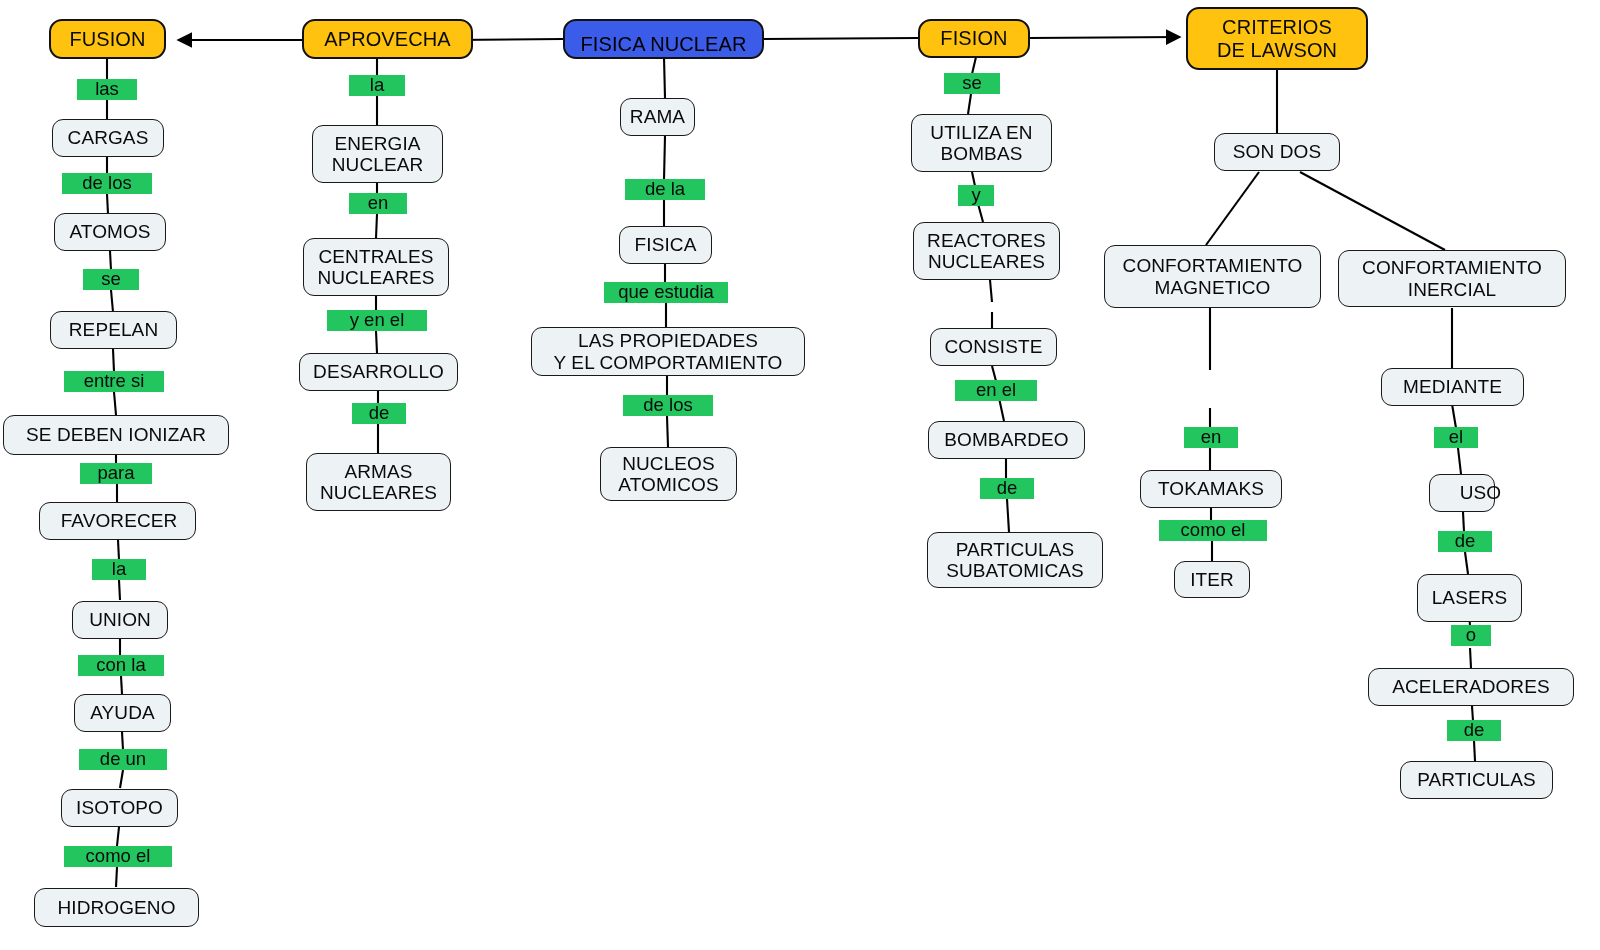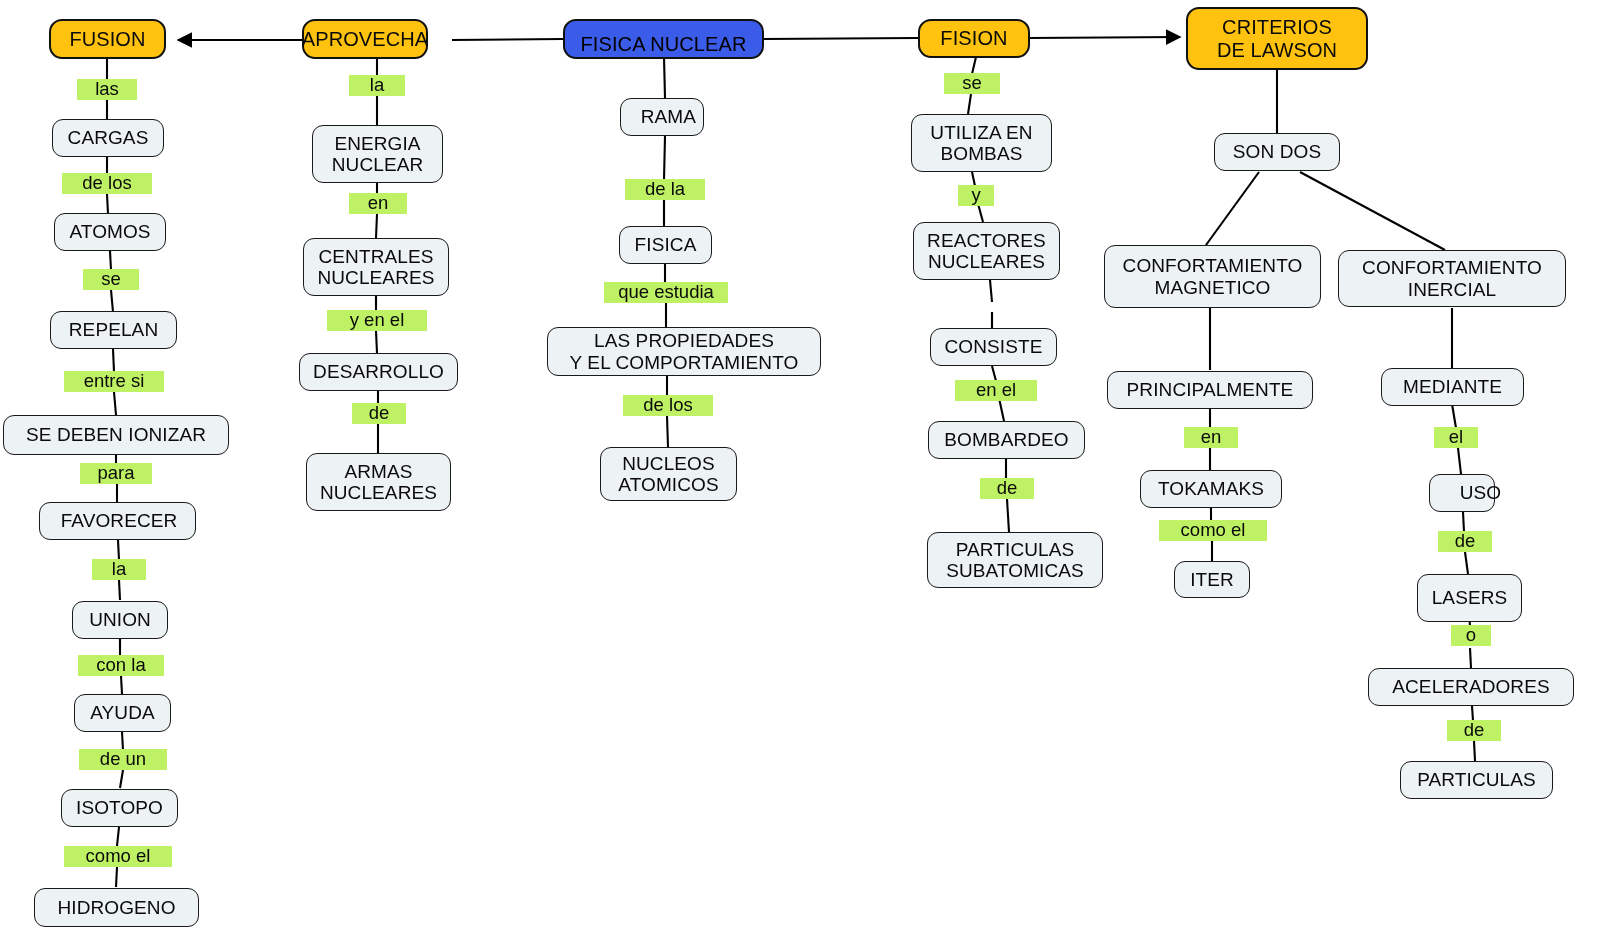--- a/index.html
+++ b/index.html
@@ -57,21 +57,21 @@
   }
   .link-label {
     position: absolute;
     box-sizing: border-box;
     display: flex;
     align-items: center;
     justify-content: center;
     text-align: center;
     font-size: 18.5px;
     color: #0a0a0a;
-    background: #bef264;
+    background: #22c55e;
     line-height: 1.1;
     white-space: nowrap;
     padding: 0 3px;
     z-index: 6;
   }
 </style>
 </head>
 <body>
 
 <div id="canvas">
@@ -155,21 +155,21 @@
       <line x1="1470" y1="648" x2="1471" y2="668"></line>
       <line x1="1472" y1="706" x2="1473" y2="721"></line>
       <line x1="1474" y1="741" x2="1475" y2="761"></line>
     </g>
   </svg>
 
   <div class="node concept-main" style="left:49px; top:19px; width:117px; height:40px;">
     <span>FUSION</span>
   </div>
 
-  <div class="node concept-main" style="left:302px; top:19px; width:126px; height:40px;">
+  <div class="node concept-main" style="left:302px; top:19px; width:171px; height:40px;">
     <span>APROVECHA</span>
   </div>
 
   <div class="node concept-root" style="left:563px; top:19px; width:201px; height:40px;align-items:flex-end;">
     <span>FISICA NUCLEAR</span>
   </div>
 
   <div class="node concept-main" style="left:918px; top:19px; width:112px; height:39px;">
     <span>FISION</span>
   </div>
@@ -216,27 +216,27 @@
 NUCLEARES</span>
   </div>
   <div class="node" style="left:299px; top:353px; width:159px; height:38px;">
     <span>DESARROLLO</span>
   </div>
   <div class="node" style="left:306px; top:453px; width:145px; height:58px;">
     <span>ARMAS
 NUCLEARES</span>
   </div>
 
-  <div class="node" style="left:620px; top:98px; width:84px; height:38px;justify-content:flex-end;">
+  <div class="node" style="left:620px; top:98px; width:75px; height:38px;">
     <span>RAMA</span>
   </div>
   <div class="node" style="left:619px; top:226px; width:93px; height:38px;">
     <span>FISICA</span>
   </div>
-  <div class="node" style="left:531px; top:327px; width:274px; height:49px;margin-left:16px;">
+  <div class="node" style="left:531px; top:327px; width:274px; height:49px;">
     <span>LAS PROPIEDADES
 Y EL COMPORTAMIENTO</span>
   </div>
   <div class="node" style="left:600px; top:447px; width:137px; height:54px;">
     <span>NUCLEOS
 ATOMICOS</span>
   </div>
 
   <div class="node" style="left:911px; top:114px; width:141px; height:58px;">
     <span>UTILIZA EN
@@ -262,23 +262,20 @@
   </div>
   <div class="node" style="left:1104px; top:245px; width:217px; height:63px;">
     <span>CONFORTAMIENTO
 MAGNETICO</span>
   </div>
   <div class="node" style="left:1338px; top:250px; width:228px; height:57px;">
     <span>CONFORTAMIENTO
 INERCIAL</span>
   </div>
 
-  <div class="node" style="left:1107px; top:371px; width:206px; height:38px;">
-    <span>PRINCIPALMENTE</span>
-  </div>
   <div class="node" style="left:1140px; top:470px; width:142px; height:38px;">
     <span>TOKAMAKS</span>
   </div>
   <div class="node" style="left:1174px; top:561px; width:76px; height:37px;">
     <span>ITER</span>
   </div>
 
   <div class="node" style="left:1381px; top:368px; width:143px; height:38px;">
     <span>MEDIANTE</span>
   </div>

